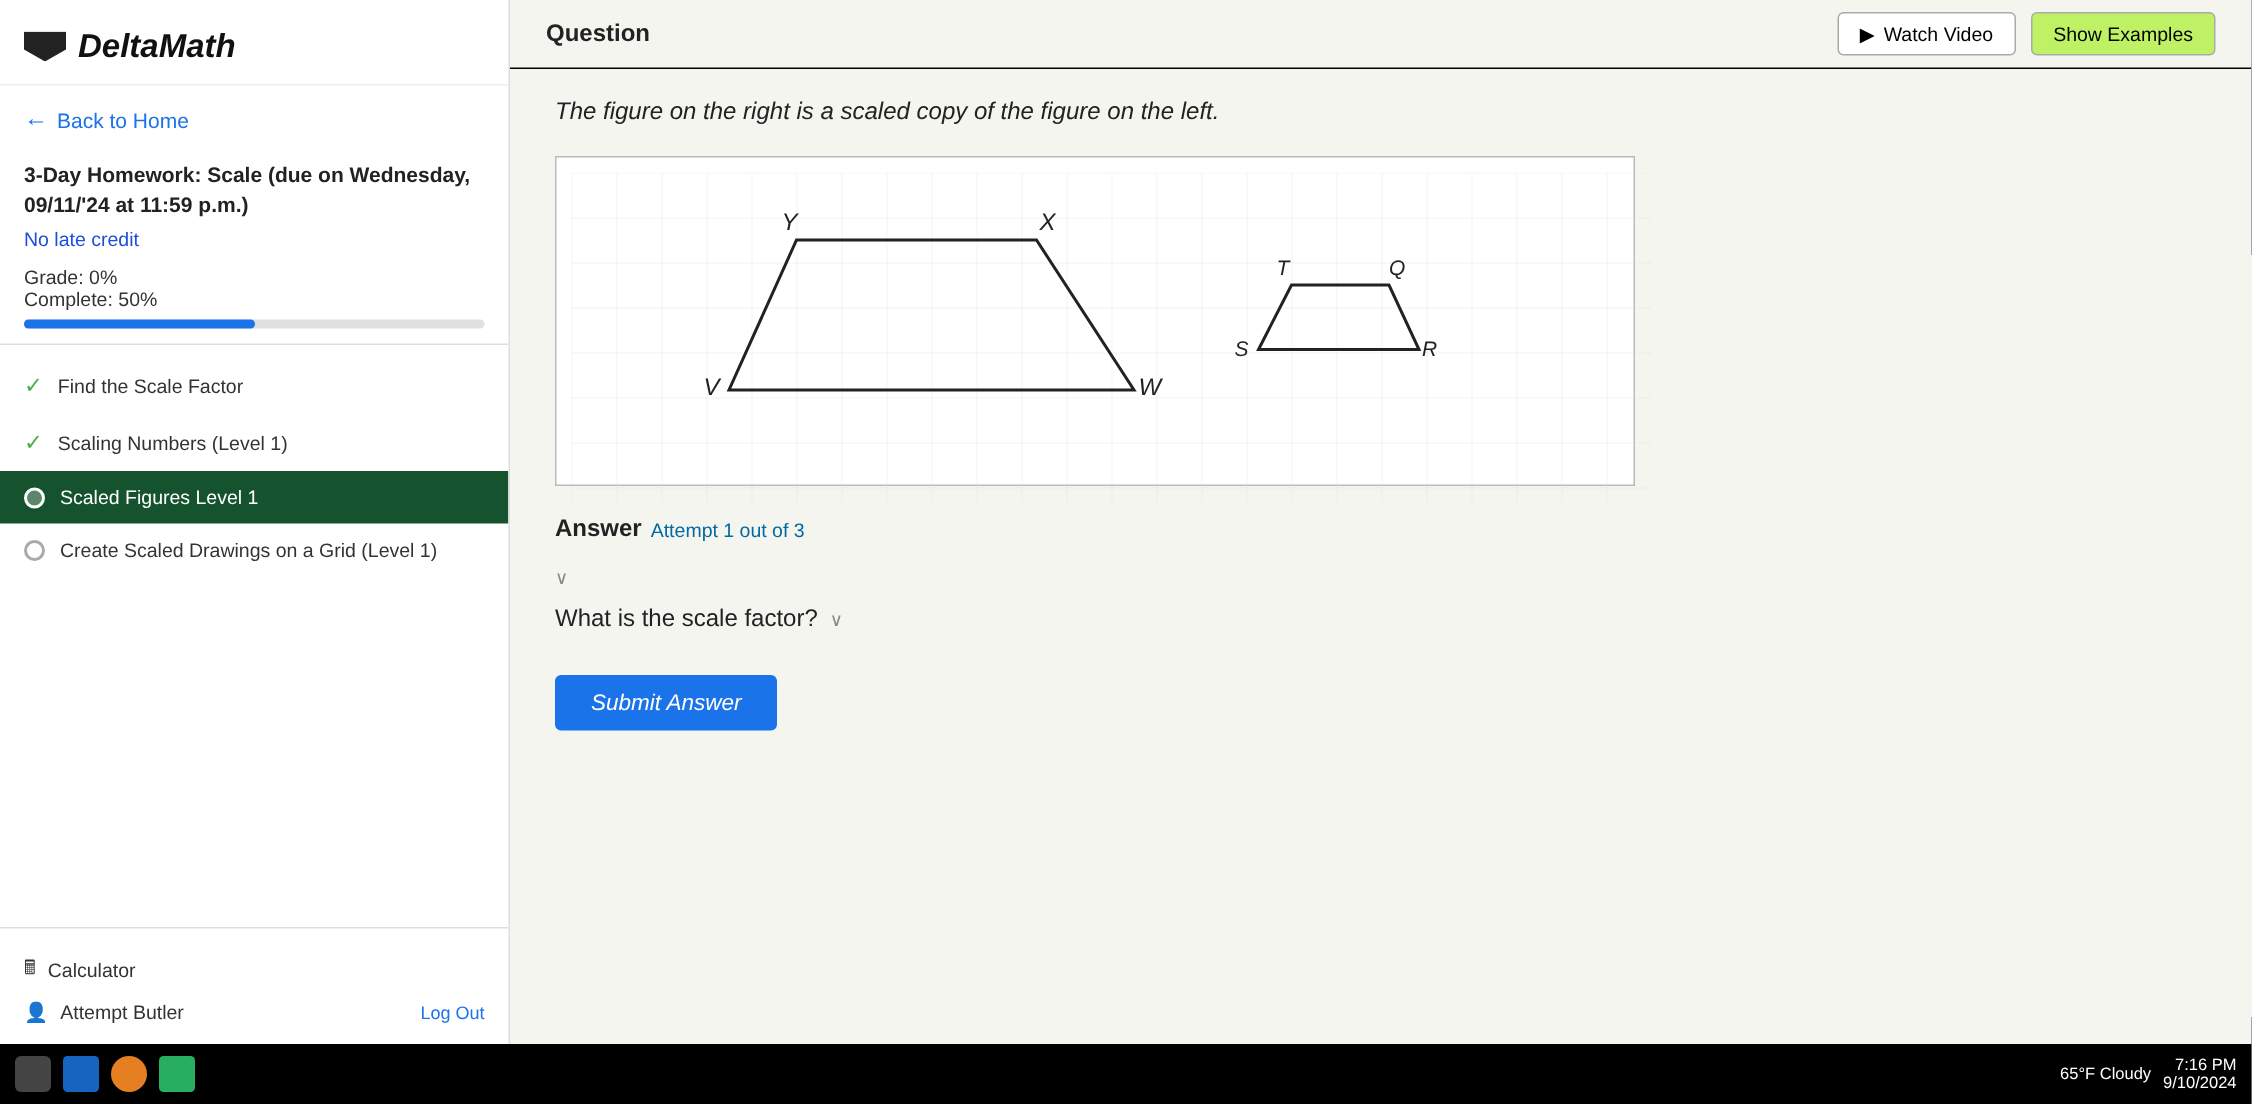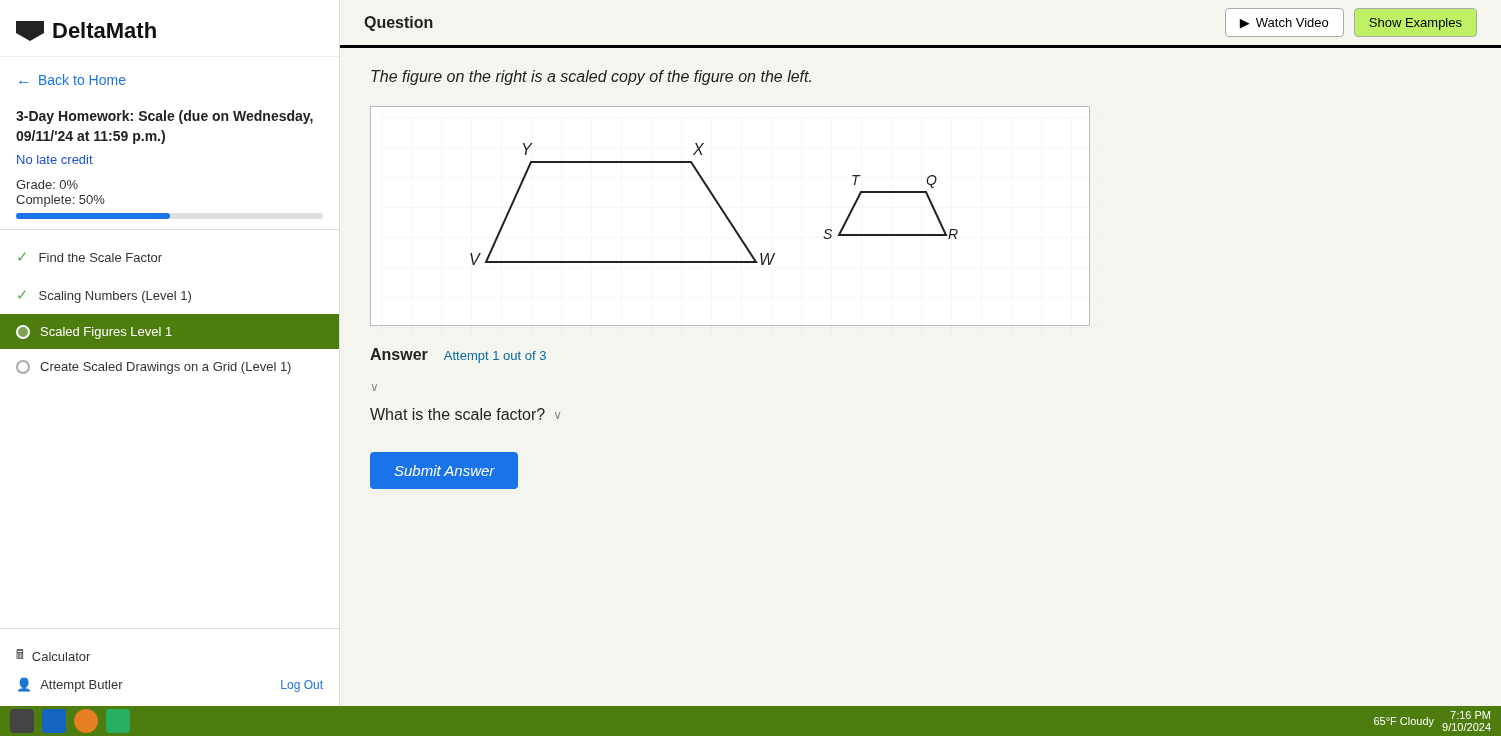--- a/index.html
+++ b/index.html
@@ -30,20 +30,21 @@
       overflow: hidden;
       flex-shrink: 0;
     }
 
     .logo-area {
       padding: 18px 16px 12px 16px;
       border-bottom: 1px solid #eee;
       display: flex;
       align-items: center;
       gap: 8px;
+      font-style: italic;
     }
 
     .logo-icon {
       width: 28px;
       height: 20px;
       background: #222;
       clip-path: polygon(0 0, 100% 0, 100% 60%, 50% 100%, 0 60%);
       display: inline-block;
     }
 
@@ -126,21 +127,21 @@
       font-size: 13px;
       color: #333;
       cursor: pointer;
     }
 
     .nav-item.completed {
       color: #333;
     }
 
     .nav-item.active {
-      background: #4d7c0f;
+      background: #14532d;
       color: #fff;
       border-radius: 0;
     }
 
     .nav-item .check-icon {
       color: #4caf50;
       font-size: 15px;
     }
 
     .nav-item .circle-icon {
@@ -199,21 +200,21 @@
       overflow-y: auto;
       padding: 0;
     }
 
     .question-header {
       background: #f5f5f0;
       padding: 8px 24px;
       display: flex;
       justify-content: space-between;
       align-items: center;
-      border-bottom: 3px solid #000000;
+      border-bottom: 1px solid #000000;
     }
 
     .question-label {
       font-size: 16px;
       font-weight: bold;
       color: #222;
     }
 
     .header-buttons {
       display: flex;
@@ -264,21 +265,21 @@
     }
 
     
     .answer-section {
       margin-top: 10px;
     }
 
     .answer-header {
       display: flex;
       align-items: center;
-      gap: 16px;
+      gap: 6px;
       margin-bottom: 16px;
     }
 
     .answer-label {
       font-size: 16px;
       font-weight: bold;
       color: #222;
     }
 
     .attempt-text {
@@ -308,22 +309,22 @@
       border-radius: 4px;
       padding: 10px 24px;
       font-size: 15px;
       cursor: pointer;
       margin-top: 16px;
       font-style: italic;
     }
 
     
     .taskbar {
-      height: 30px;
-      background: #4d7c0f;
+      height: 40px;
+      background: #000000;
       display: flex;
       align-items: center;
       padding: 0 10px;
       justify-content: space-between;
     }
 
     .taskbar-left {
       display: flex;
       align-items: center;
       gap: 8px;

